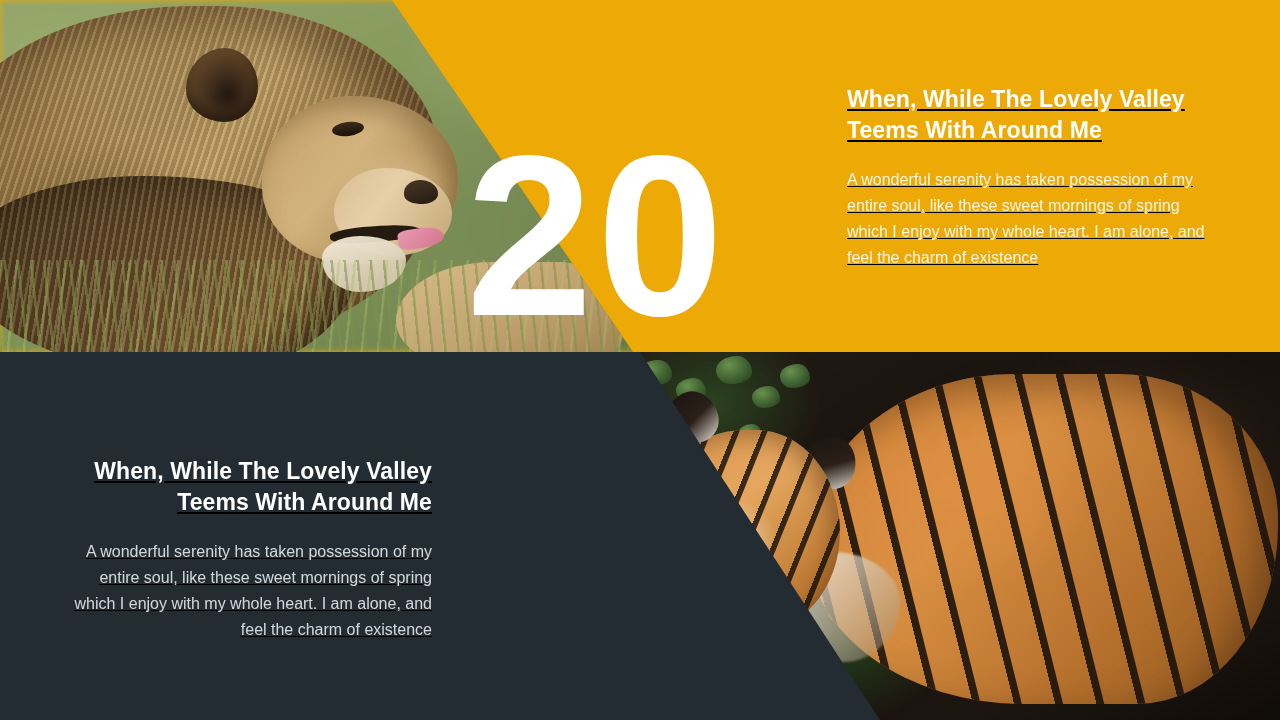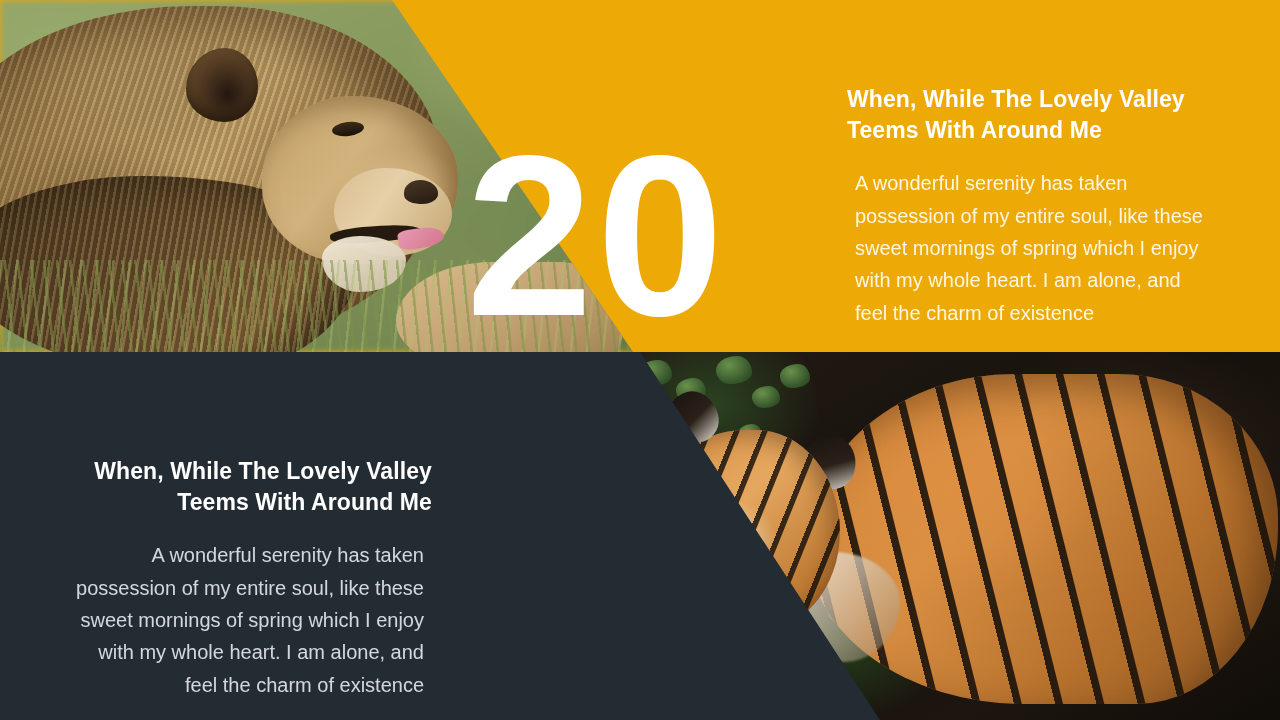--- a/index.html
+++ b/index.html
@@ -323,32 +323,33 @@
   .year-18 {
     left: 492px;
     top: 388px;
     font-size: 228px;
     letter-spacing: 6px;
   }
 
   
   .copy {
     position: absolute;
+    text-decoration: underline;
   }
   .copy h2 {
     margin: 0 0 22px 0;
     color: #ffffff;
     font-size: 23px;
     font-weight: bold;
     line-height: 1.33;
     letter-spacing: .1px;
   }
   .copy p {
-    margin: 8px;
-    font-size: 20px;
+    margin: 0;
+    font-size: 16px;
     line-height: 1.62;
     font-weight: normal;
   }
 
   .copy-top {
     left: 847px;
     top: 84px;
     width: 372px;
     text-align: left;
   }

